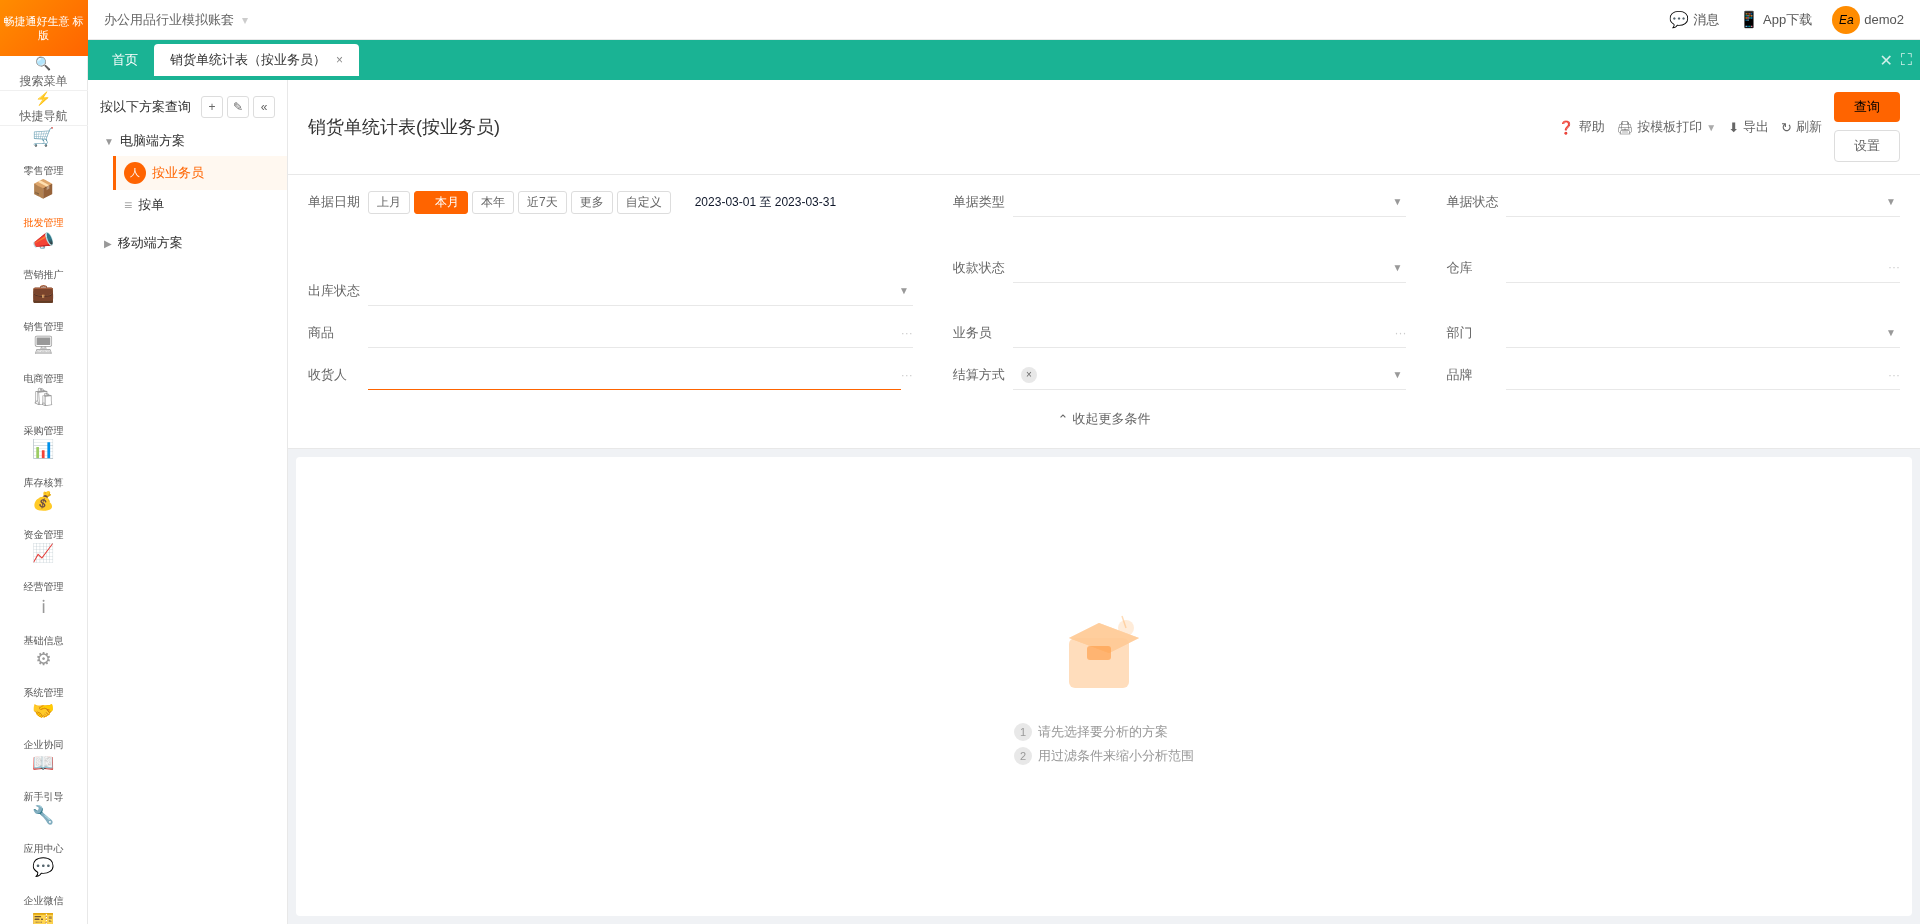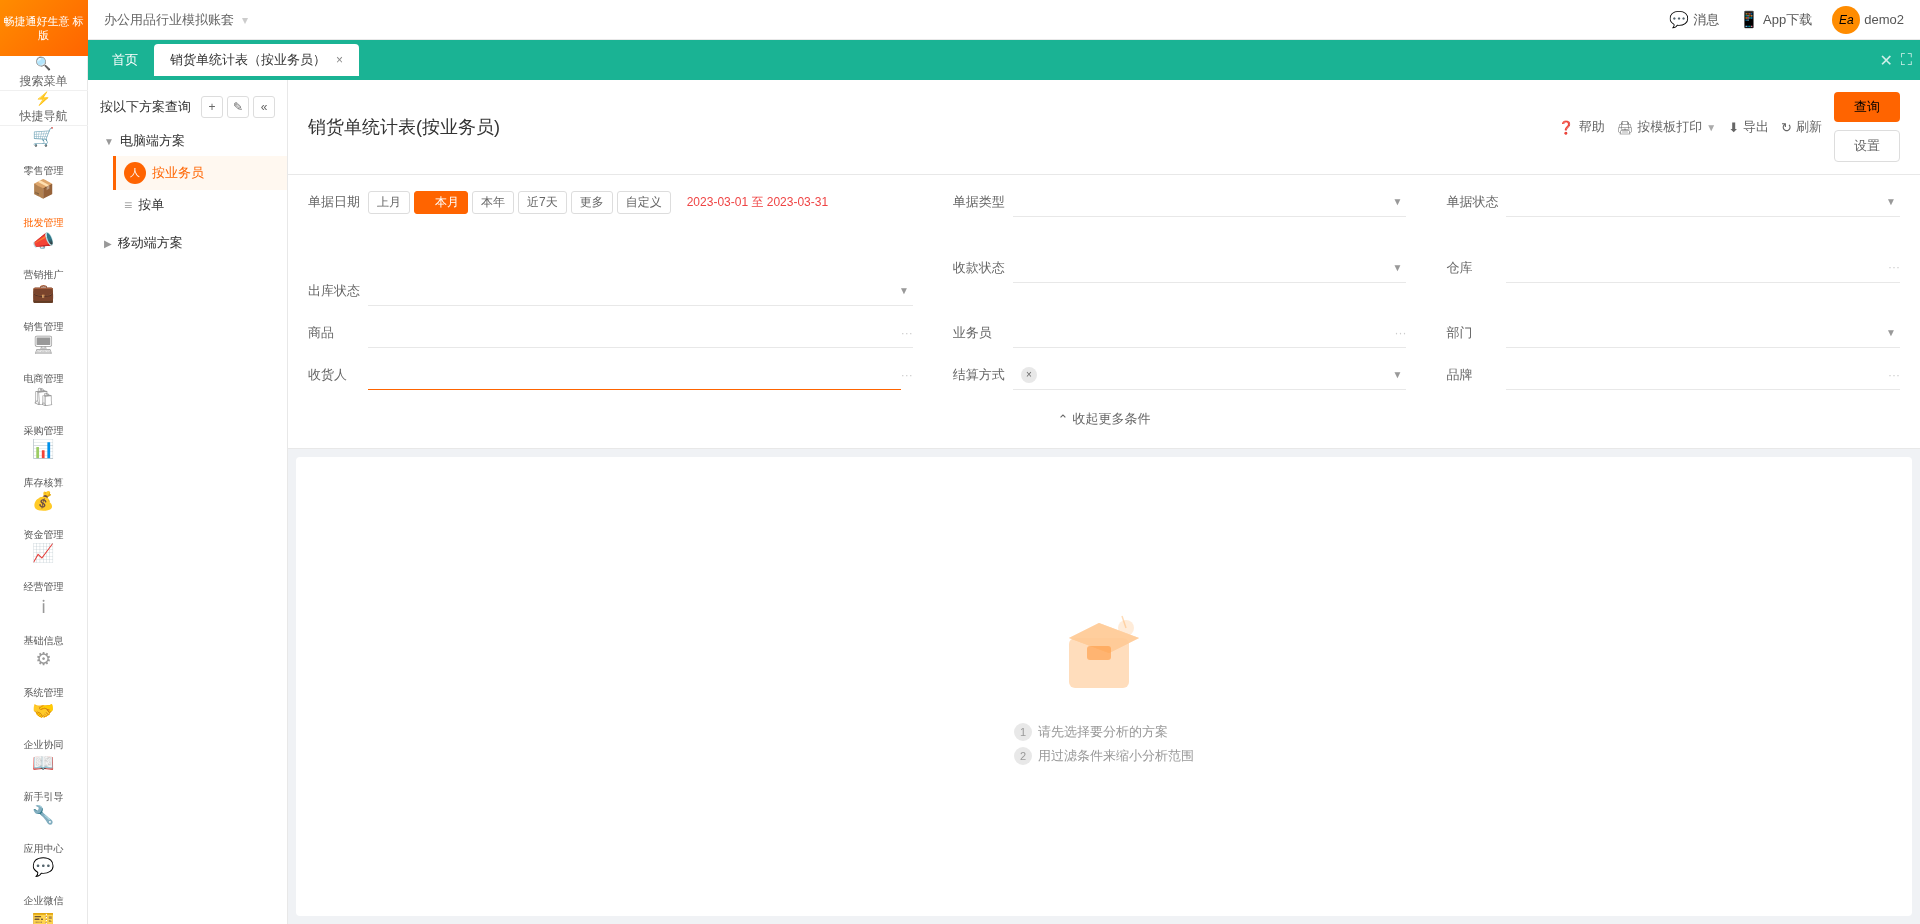--- a/index.html
+++ b/index.html
@@ -74,21 +74,21 @@
     .filter-label { color: #666; font-size: 13px; white-space: nowrap; min-width: 60px; flex-shrink: 0; }
     .filter-input { flex: 1; height: 30px; border: none; border-bottom: 1px solid #e8e8e8; outline: none; font-size: 13px; color: #333; padding: 0 4px; background: transparent; }
     .filter-input.active { border-bottom-color: #ff6400; }
     .filter-select { flex: 1; height: 30px; border: none; border-bottom: 1px solid #e8e8e8; background: transparent; font-size: 13px; color: #333; display: flex; align-items: center; justify-content: space-between; cursor: pointer; padding: 0 4px; }
     .filter-select-arrow { color: #999; font-size: 10px; }
     .filter-dots { color: #ccc; font-size: 12px; cursor: pointer; }
     .filter-divider { width: 40px; flex-shrink: 0; }
     .date-filter { display: flex; align-items: center; gap: 4px; flex: 1; }
     .date-btn { padding: 2px 8px; border: 1px solid #ddd; border-radius: 3px; font-size: 12px; color: #666; cursor: pointer; background: #fff; }
     .date-btn.active { background: #ff6400; color: #fff; border-color: #ff6400; padding-left: 20px; }
-    .date-range-text { font-size: 12px; color: #ef4444; margin-left: 12px; }
+    .date-range-text { font-size: 12px; color: #0f172a; margin-left: 20px; }
     .collapse-bar { display: flex; align-items: center; justify-content: center; padding: 8px; cursor: pointer; color: #666; font-size: 13px; gap: 4px; }
     .tag-close { display: inline-flex; align-items: center; justify-content: center; width: 16px; height: 16px; border-radius: 50%; background: #e8e8e8; cursor: pointer; font-size: 10px; color: #666; margin-left: 4px; }
 
     
     .empty-area { flex: 1; display: flex; flex-direction: column; align-items: center; justify-content: center; background: #fff; margin: 8px; border-radius: 4px; }
     .empty-text { margin-top: 20px; text-align: left; }
     .empty-text-item { display: flex; align-items: center; gap: 6px; color: #999; font-size: 13px; margin-bottom: 6px; }
     .empty-num { width: 18px; height: 18px; border-radius: 50%; background: #e8e8e8; display: flex; align-items: center; justify-content: center; font-size: 11px; color: #999; flex-shrink: 0; }
 
     

